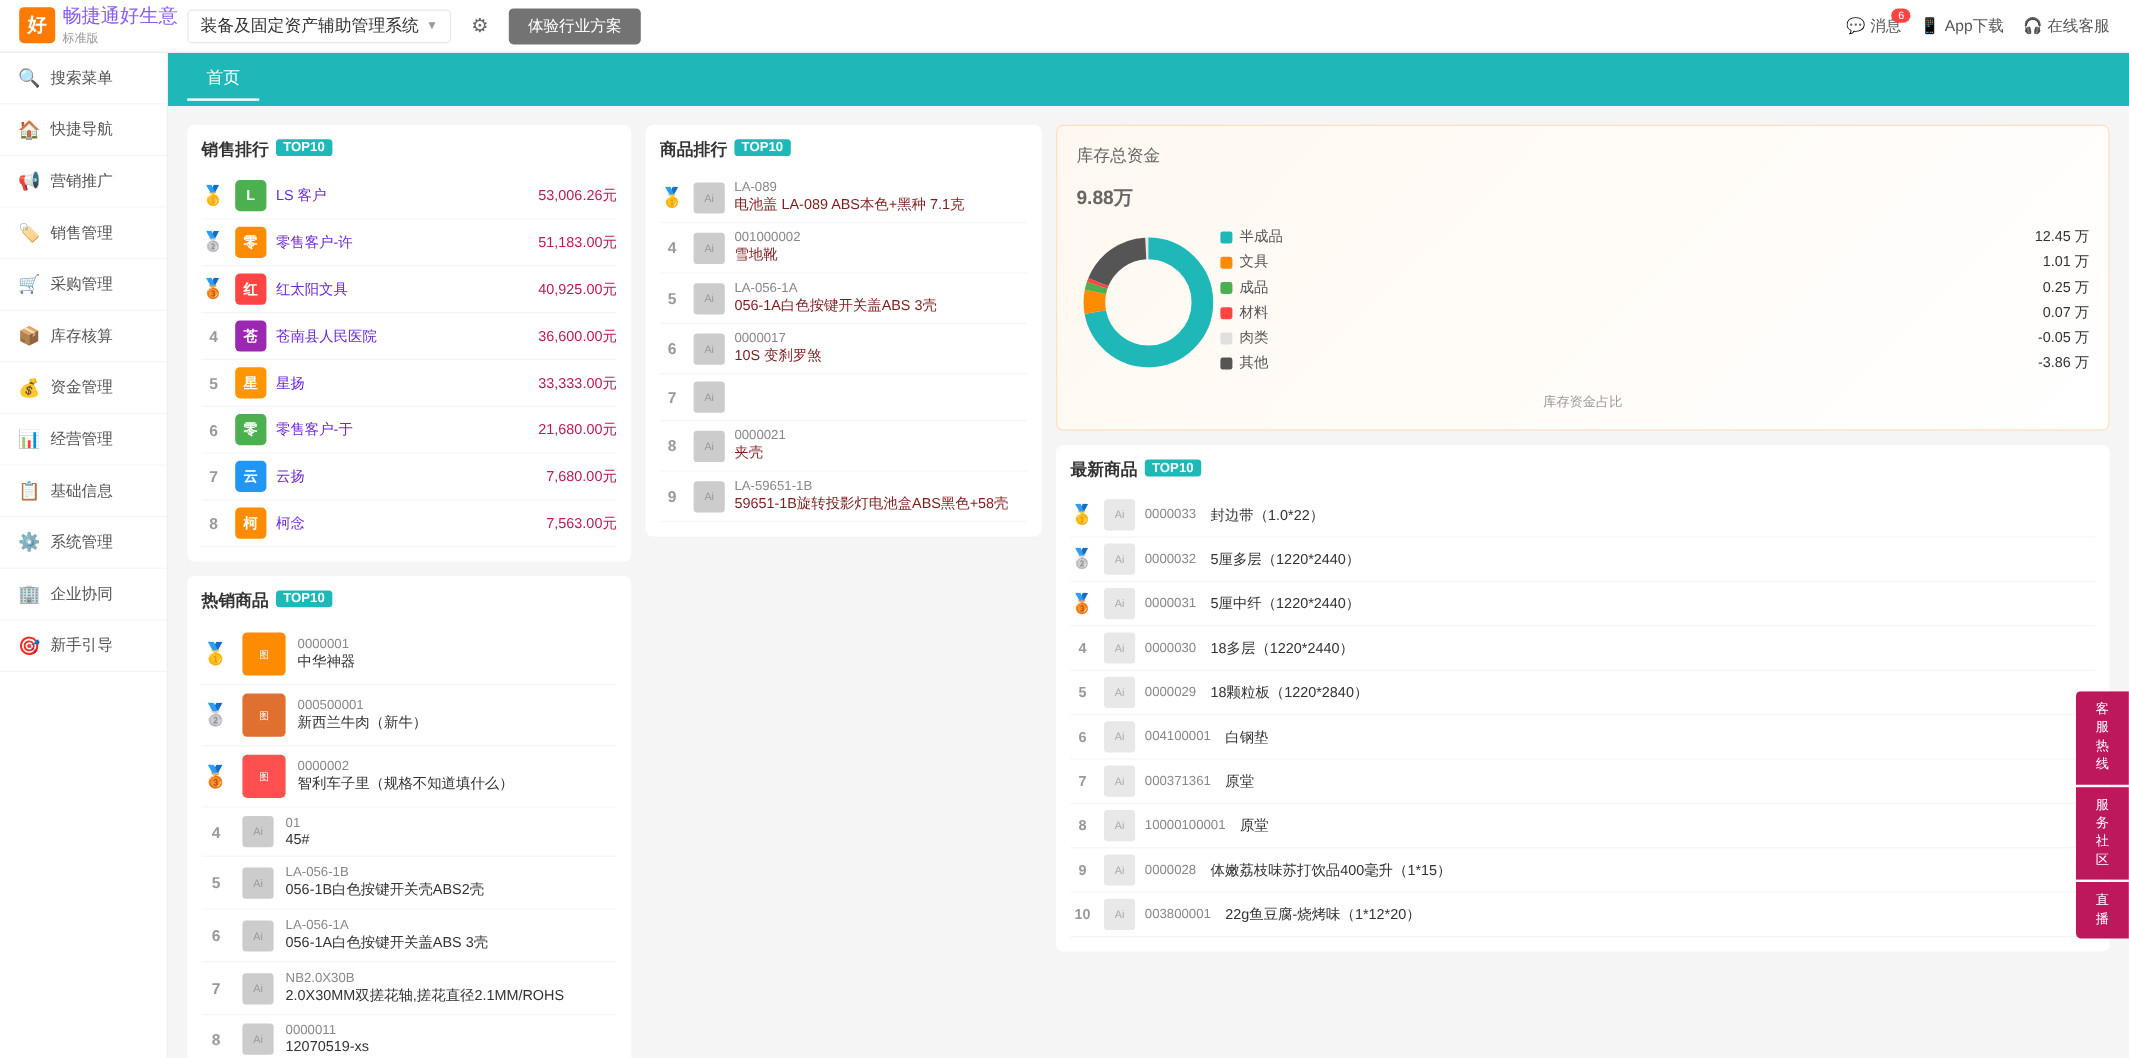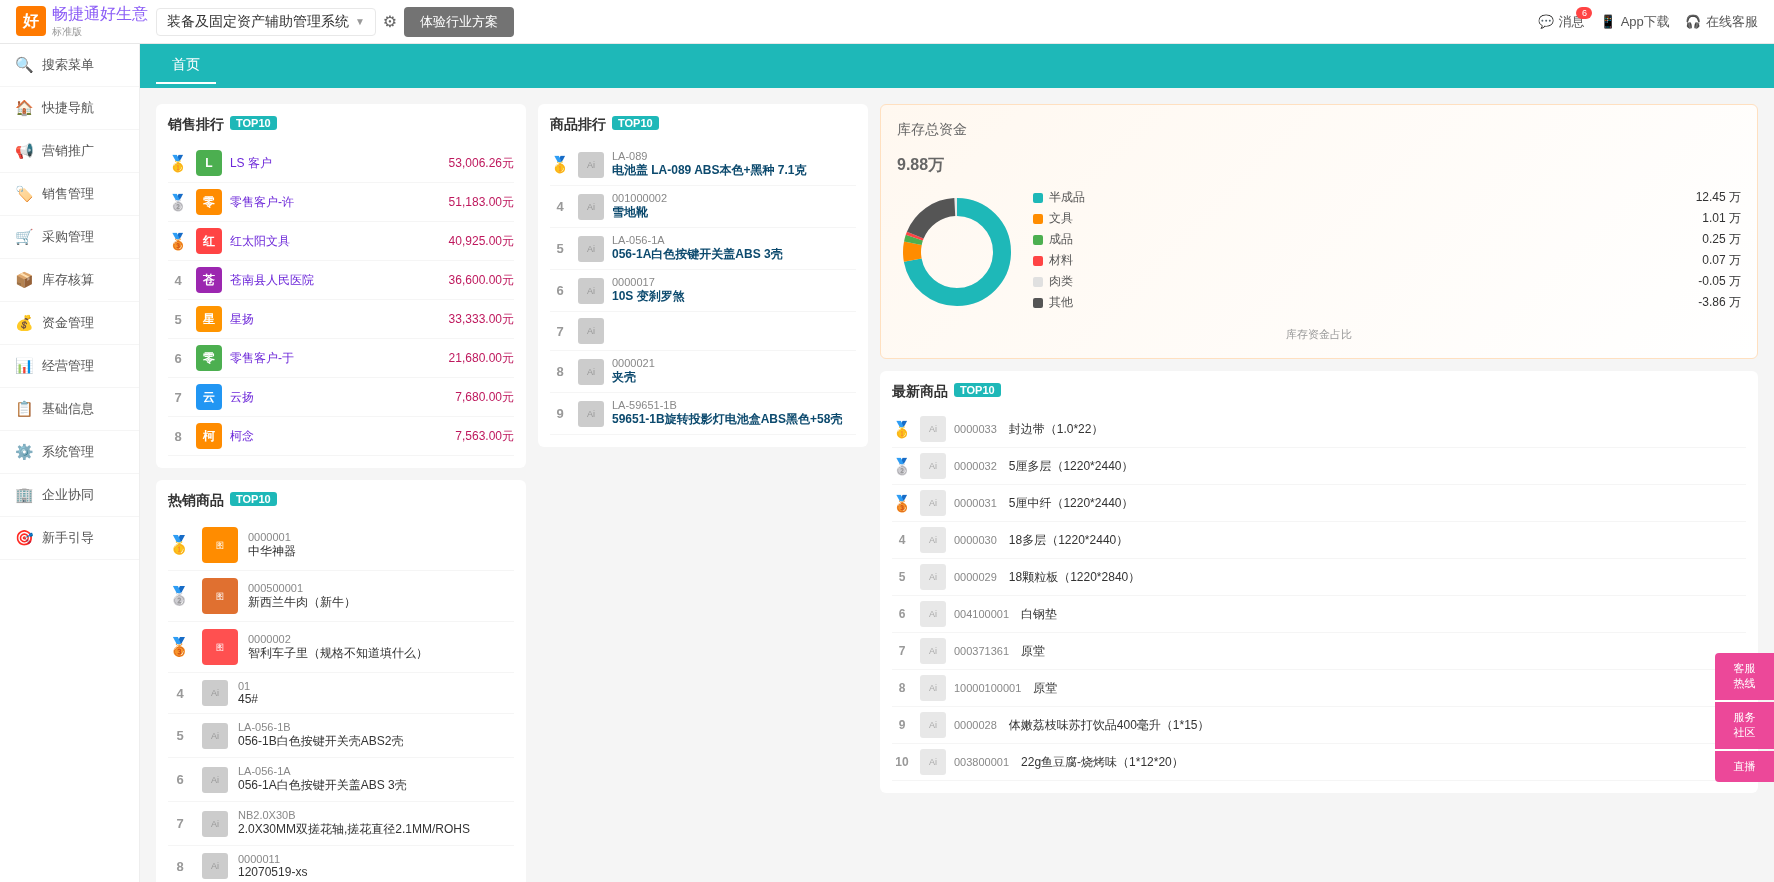--- a/index.html
+++ b/index.html
@@ -37,20 +37,21 @@
       font-size: 16px;
       font-weight: bold;
     }
     .logo-text { font-size: 16px; color: #8b5cf6; line-height: 1.3; }
     .logo-badge { font-size: 10px; color: #999; }
 
     .header-middle {
       flex: 1;
       display: flex;
       align-items: center;
+      gap: 10px;
     }
     .system-selector {
       display: flex;
       align-items: center;
       gap: 6px;
       font-size: 14px;
       color: #333;
       cursor: pointer;
       border: 1px solid #e8e8e8;
       padding: 4px 10px;
@@ -223,21 +224,21 @@
     
     .product-rank-item {
       display: flex;
       align-items: center;
       gap: 8px;
       padding: 6px 0;
       border-bottom: 1px solid #f5f5f5;
     }
     .product-info { flex: 1; min-width: 0; }
     .product-code { font-size: 11px; color: #888; }
-    .product-name { font-size: 12px; color: #0c4a6e; white-space: nowrap; overflow: hidden; text-overflow: ellipsis; font-weight: bold; }
+    .product-name { font-size: 12px; color: #7f1d1d; white-space: nowrap; overflow: hidden; text-overflow: ellipsis; }
 
     
     .hot-sales-section {
       background: #fff;
       border-radius: 6px;
       padding: 12px;
       margin-bottom: 12px;
     }
 
     
@@ -257,21 +258,20 @@
       font-size: 28px;
       font-weight: bold;
       color: #333;
     }
     .inventory-amount span { font-size: 16px; color: #666; }
 
     
     .chart-area {
       display: flex;
       align-items: center;
-      gap: 16px;
       margin: 12px 0;
     }
     .donut-container {
       position: relative;
       width: 120px;
       height: 120px;
       flex-shrink: 0;
     }
     .legend-list { flex: 1; }
     .legend-item {
@@ -329,23 +329,23 @@
     .fixed-buttons {
       position: fixed;
       right: 0;
       bottom: 100px;
       display: flex;
       flex-direction: column;
       gap: 2px;
       z-index: 200;
     }
     .fixed-btn {
-      width: 59px;
+      width: 44px;
       padding: 8px 16px;
-      background: #ec4899;
+      background: #be185d;
       color: #fff;
       text-align: center;
       font-size: 11px;
       cursor: pointer;
       line-height: 1.4;
     }
     .fixed-btn:first-child { border-radius: 4px 0 0 0; }
     .fixed-btn:last-child { border-radius: 0 0 0 4px; }
 
     

